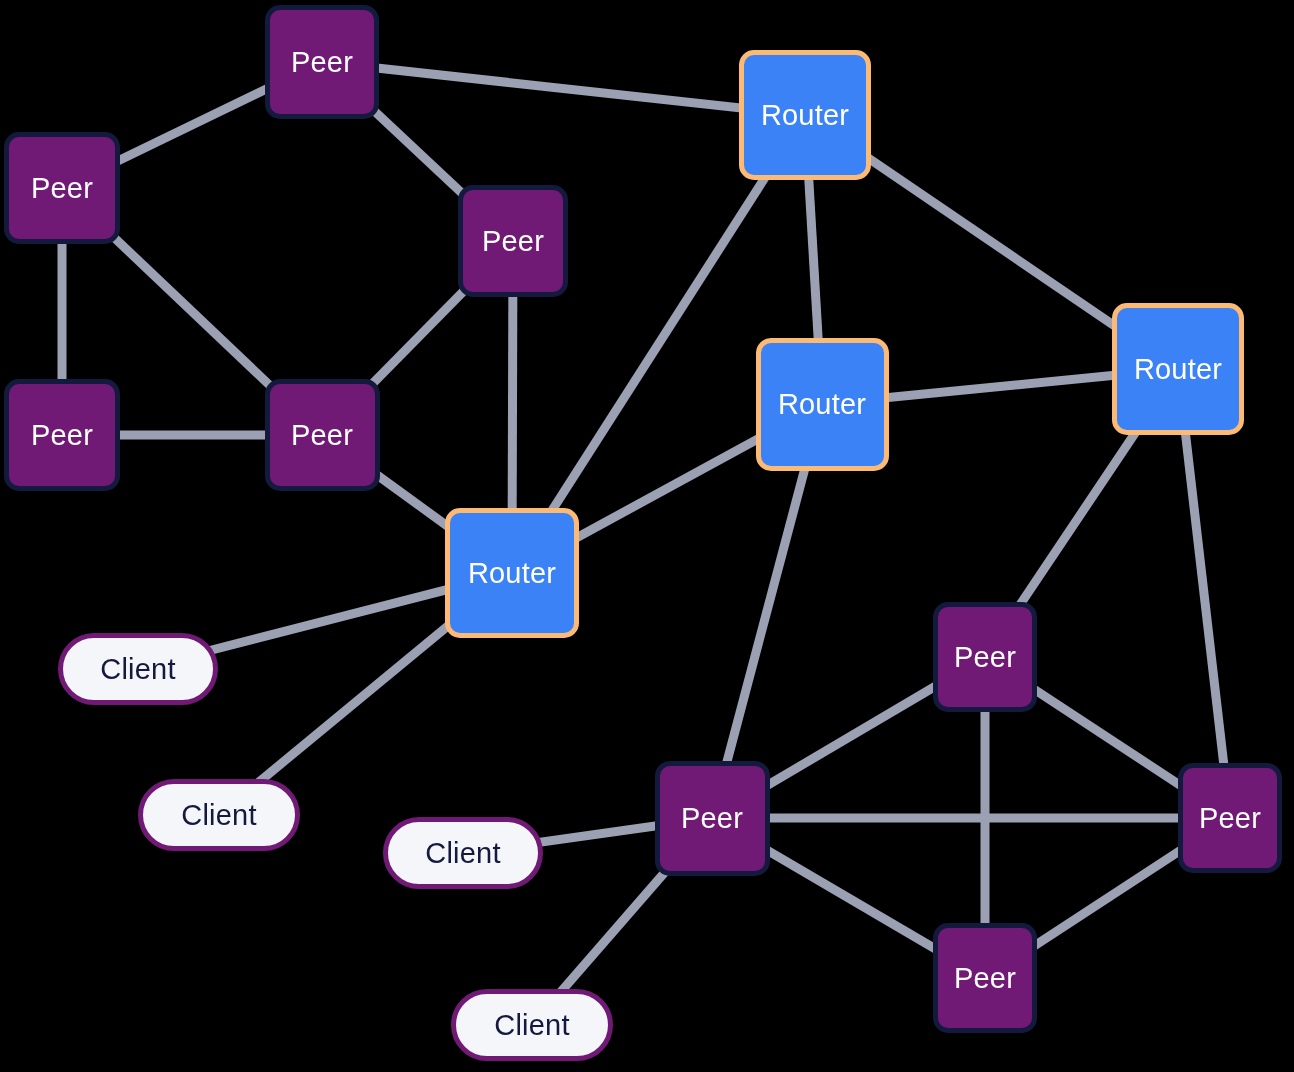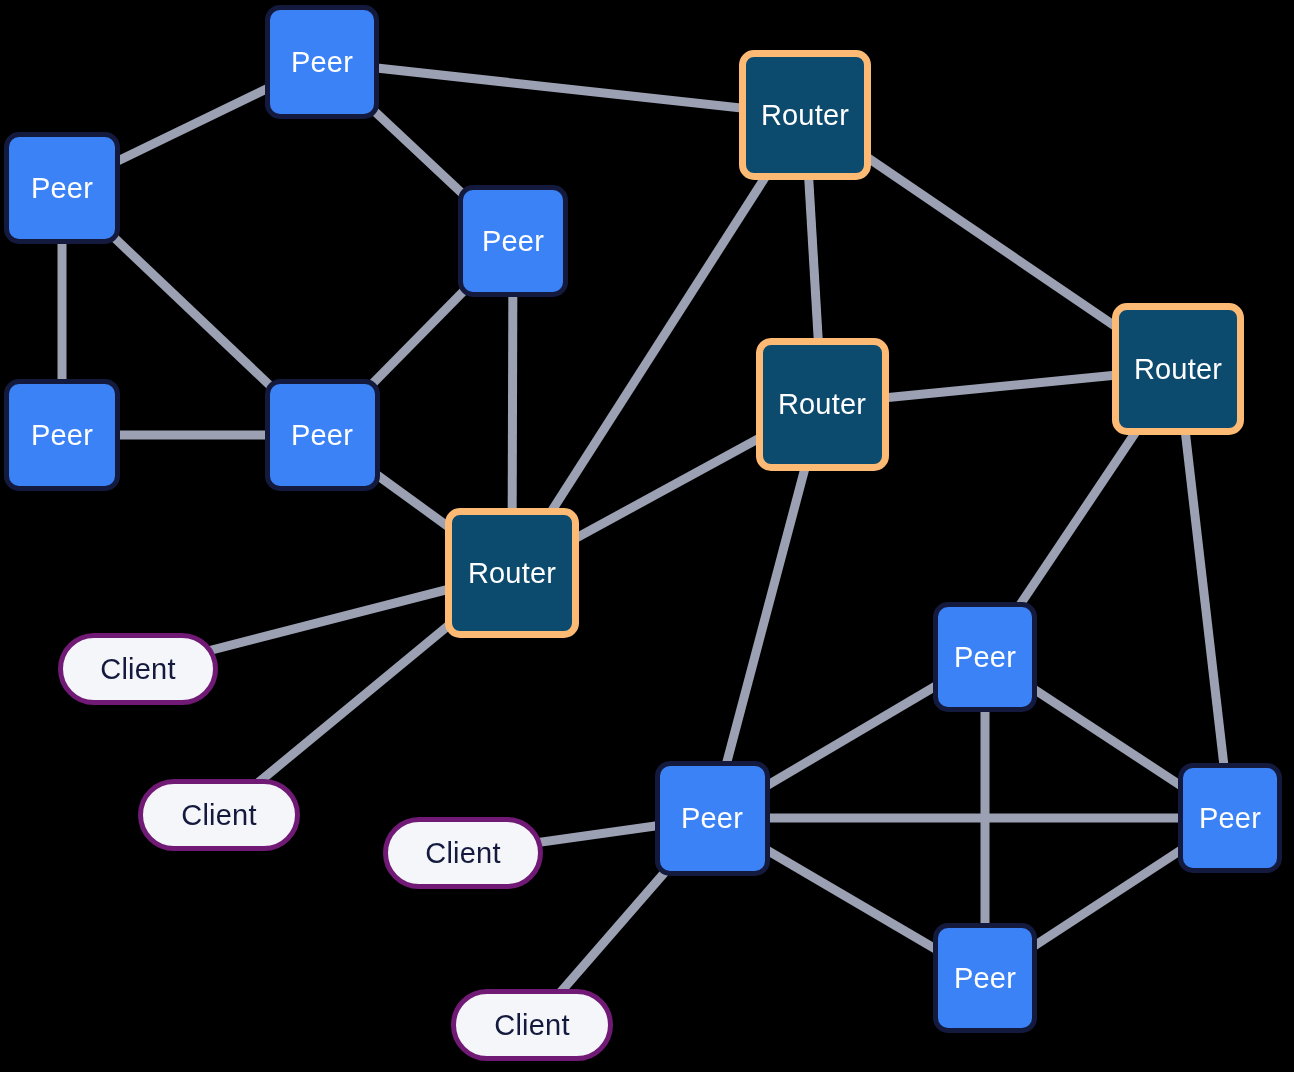--- a/index.html
+++ b/index.html
@@ -32,31 +32,31 @@
     display: flex;
     align-items: center;
     justify-content: center;
     z-index: 5;
   }
   .node-label {
     white-space: nowrap;
     letter-spacing: 0.2px;
   }
   .node.peer {
-    background: #3b82f6;
+    background: #701a75;
     border: 5px solid #141A3D;
     border-radius: 15px;
   }
   .node.peer .node-label {
     color: #FFFFFF;
     font-size: 29px;
   }
   .node.router {
-    background: #0c4a6e;
-    border: 7px solid #fdba74;
+    background: #3b82f6;
+    border: 5px solid #fdba74;
     border-radius: 15px;
   }
   .node.router .node-label {
     color: #FFFFFF;
     font-size: 29px;
   }
   .node.client {
     background: #F5F6FA;
     border: 5px solid #701a75;
     border-radius: 999px;

